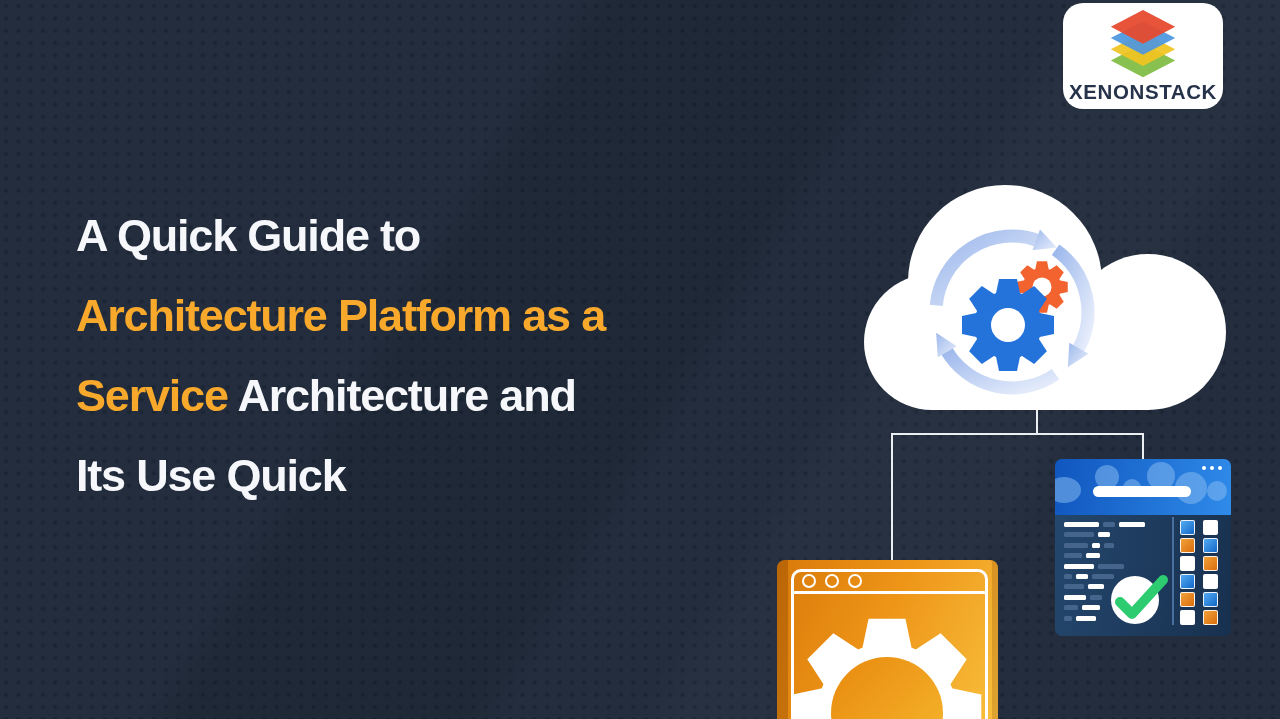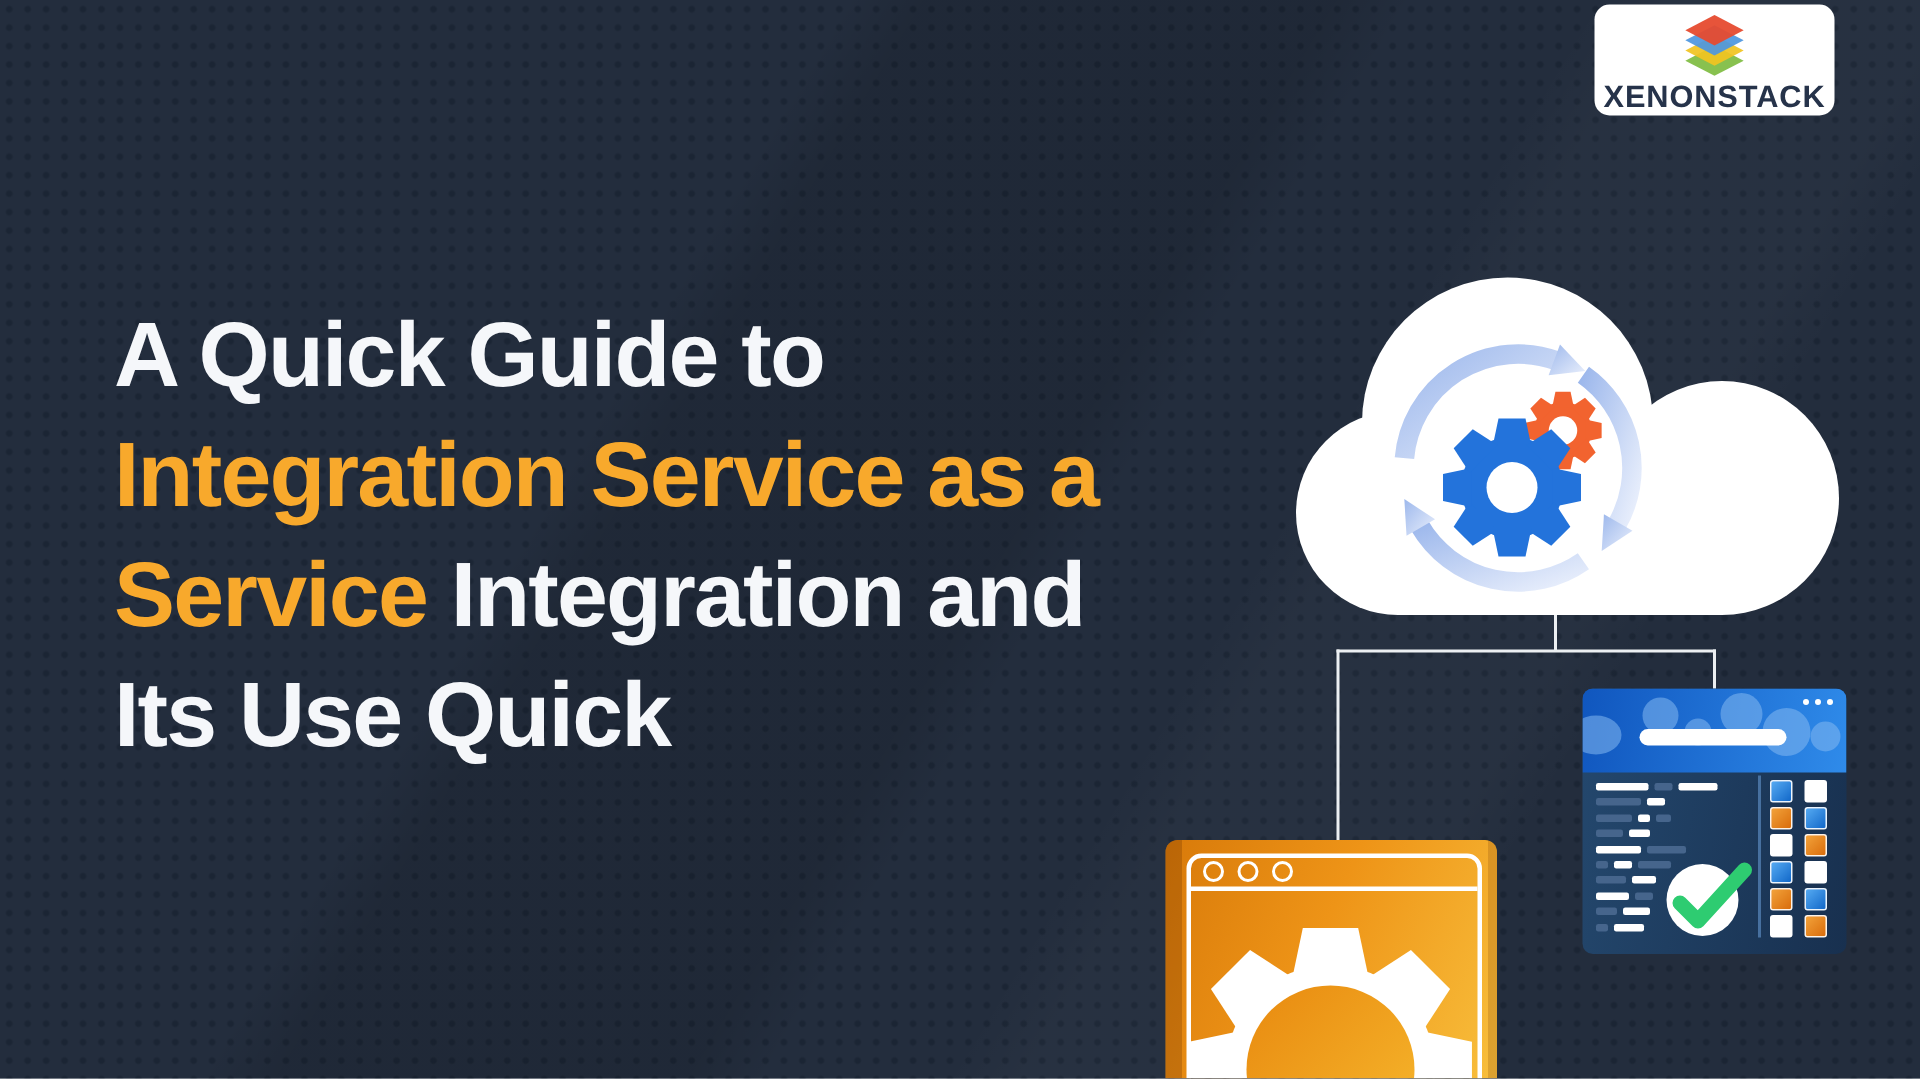--- a/index.html
+++ b/index.html
@@ -15,29 +15,29 @@
     position:absolute;inset:0;z-index:0;pointer-events:none;
     background-image:
       linear-gradient(121deg, transparent 0 33%, rgba(0,0,0,.10) 36% 52%, transparent 55%),
       linear-gradient(121deg, transparent 0 62%, rgba(255,255,255,.02) 65% 76%, transparent 79%),
       radial-gradient(circle, var(--dot,#1a2433) 1.6px, rgba(26,36,51,0) 2.8px);
     background-size:100% 100%,100% 100%,12.3px 12.3px;
   }
   
   .headline{
     position:absolute;left:76px;top:196px;z-index:3;
-    font-weight:700;font-size:61px;letter-spacing:-1.2px;
+    font-weight:700;font-size:45px;letter-spacing:-1.2px;
   }
   .hl-line{height:80px;line-height:80px;white-space:pre;}
   .hl-seg{color:var(--title-color,#f5f7fa);}
   .hl-seg.accent{color:var(--accent,#f8a92c);}
   
   .logo-card{
-    position:absolute;left:1063px;top:3px;width:160px;height:74px;z-index:3;
-    background:var(--card-bg,#fff);border-radius:10px;
+    position:absolute;left:1063px;top:3px;width:160px;height:106px;z-index:3;
+    background:var(--card-bg,#fff);border-radius:20px;
     display:flex;flex-direction:column;align-items:center;justify-content:flex-start;
     padding-top:7px;box-sizing:border-box;
   }
   .brand-text{
     margin-top:2px;font-size:20.5px;font-weight:700;letter-spacing:.6px;
     color:var(--brand-text,#26334a);
   }
   
   .connector{position:absolute;background:var(--connector,#eceff2);z-index:1;}
   
@@ -243,22 +243,22 @@
         <div class="swatch orange"></div>
       </div>
     <svg class="cl-check" width="70" height="70" viewBox="0 0 70 70">
       <circle cx="35" cy="35" r="24" fill="#ffffff"></circle>
       <path d="M20 37 L32 49 L63 15" fill="none" stroke="var(--check,#2ecc71)" stroke-width="10" stroke-linecap="round" stroke-linejoin="round"></path>
     </svg>
   </div>
 
   <div class="headline">
       <div class="hl-line"><span class="hl-seg">A Quick Guide to</span></div>
-      <div class="hl-line"><span class="hl-seg accent">Integration Service as a</span></div>
-      <div class="hl-line"><span class="hl-seg accent">Service</span><span class="hl-seg"> Integration and</span></div>
+      <div class="hl-line"><span class="hl-seg accent">Architecture Platform as a</span></div>
+      <div class="hl-line"><span class="hl-seg accent">Service</span><span class="hl-seg"> Architecture and</span></div>
       <div class="hl-line"><span class="hl-seg">Its Use Quick</span></div>
     </div>
 
   <div class="logo-card">
     <svg width="70" height="68" viewBox="0 0 100 97">
       <polygon points="50,48 96,72 50,96 4,72" fill="var(--stack-green,#7fbc42)" fill-opacity=".93"></polygon>
       <polygon points="50,32 96,56 50,80 4,56" fill="var(--stack-yellow,#f1c421)" fill-opacity=".93"></polygon>
       <polygon points="50,16 96,40 50,64 4,40" fill="var(--stack-blue,#4e97e0)" fill-opacity=".93"></polygon>
       <polygon points="50,0 96,24 50,48 4,24" fill="var(--stack-red,#e64b2f)" fill-opacity=".95"></polygon>
     </svg>

